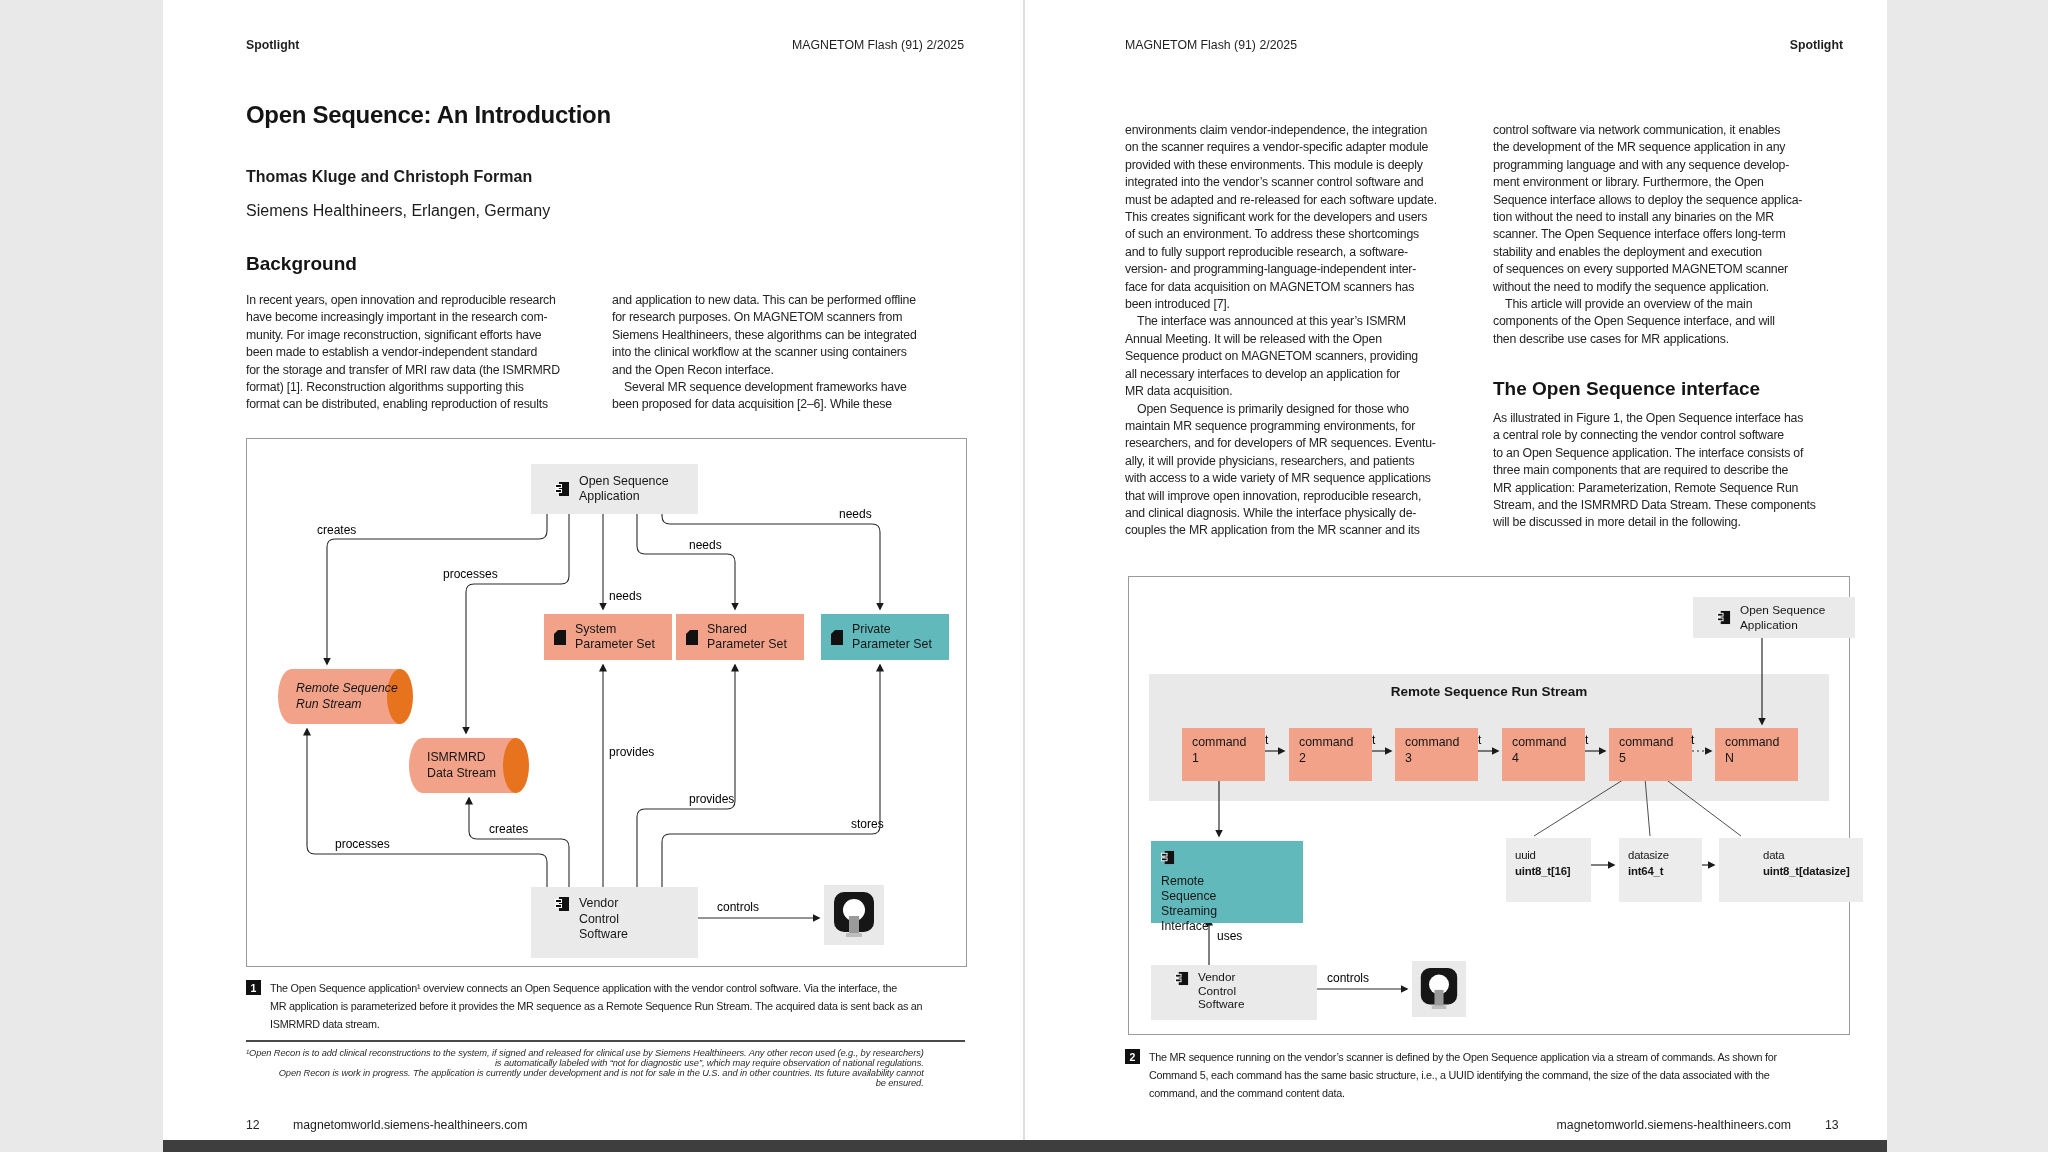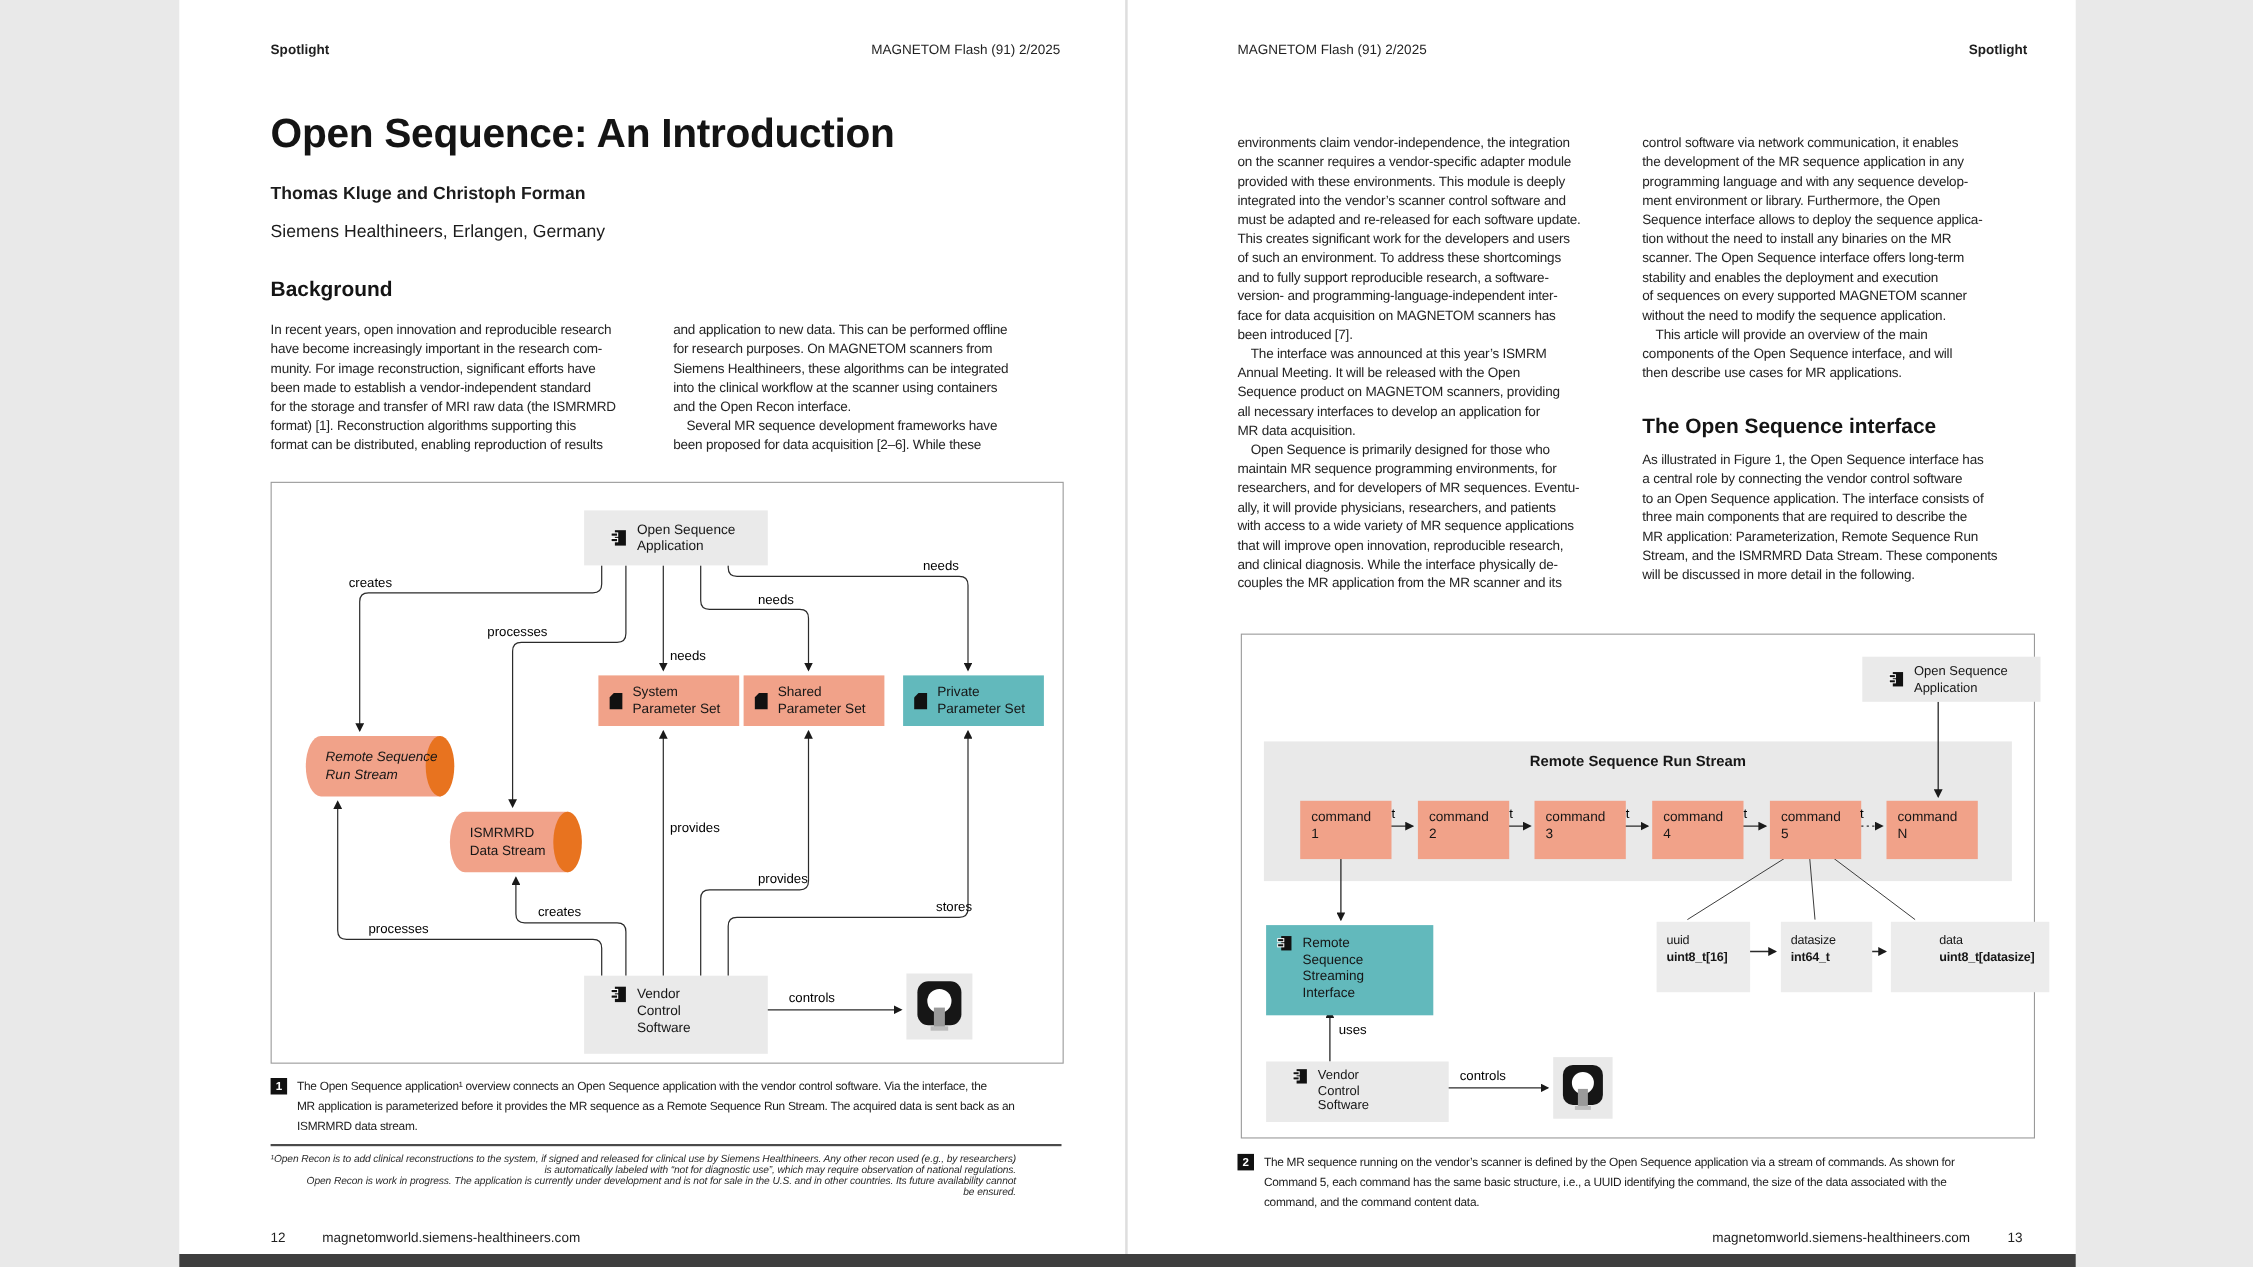--- a/index.html
+++ b/index.html
@@ -5,21 +5,21 @@
   html,body{margin:0;padding:0;background:#e9e9e9;}
   .canvas{position:relative;width:2048px;height:1152px;background:#e9e9e9;
     font-family:"Liberation Sans",sans-serif;color:#222;overflow:hidden;}
   .page{position:absolute;top:0;height:1140px;background:#fff;}
   .p1{left:163px;width:860px;}
   .p2{left:1025px;width:862px;}
   .gutter{position:absolute;left:1023px;top:0;width:2px;height:1140px;background:#dedede;}
   .bottom-bar{position:absolute;left:163px;top:1140px;width:1724px;height:12px;background:#3e3e3e;}
   .hdr{position:absolute;top:38px;font-size:12.3px;color:#1f1f1f;white-space:pre;}
   .b{font-weight:bold;}
-  .h1{position:absolute;font-size:37px;font-weight:bold;letter-spacing:-0.3px;color:#141414;white-space:pre;}
+  .h1{position:absolute;font-size:24px;font-weight:bold;letter-spacing:-0.3px;color:#141414;white-space:pre;}
   .h2{position:absolute;font-size:19px;font-weight:bold;color:#141414;white-space:pre;}
   .meta{position:absolute;font-size:16px;color:#1c1c1c;white-space:pre;}
   .lines{position:absolute;white-space:pre;font-size:12.3px;letter-spacing:-0.2px;line-height:17.4px;color:#242424;}
   .fig{position:absolute;border:1px solid #9a9a9a;background:#fff;}
   .wires{position:absolute;left:0;top:0;}
   .box{position:absolute;display:flex;gap:9px;padding-left:10px;align-items:center;
     font-size:12.4px;line-height:15.5px;color:#161616;}
   .box .txt{white-space:pre;}
   .top{align-items:flex-start;padding-top:9px;}
   .gbox{background:#eaeaea;padding-left:24px;}
@@ -321,21 +321,21 @@
         <div class="txt">command
 N</div>
       </div>
 
       <div class="flbl" style="left:136px;top:156px;">t</div>
       <div class="flbl" style="left:243px;top:156px;">t</div>
       <div class="flbl" style="left:349px;top:156px;">t</div>
       <div class="flbl" style="left:456px;top:156px;">t</div>
       <div class="flbl" style="left:562px;top:156px;">t</div>
 
-      <div class="box tealbox top" style="left:22px;top:264px;width:142px;height:73px;font-size:12.3px;line-height:15px;">
+      <div class="box tealbox top" style="left:22px;top:264px;width:142px;height:73px;font-size:12.3px;line-height:15px;flex-direction:column;">
         <span class="cicon">
           <svg width="14" height="15" viewBox="0 0 15 16">
               <rect x="4" y="1" width="10" height="14" fill="#111"></rect>
               <rect x="0.5" y="3.5" width="6" height="3" fill="#111" stroke="#fff" stroke-width="1"></rect>
               <rect x="0.5" y="8.5" width="6" height="3" fill="#111" stroke="#fff" stroke-width="1"></rect>
             </svg>
         </span>
         <div class="txt">Remote
 Sequence
 Streaming

